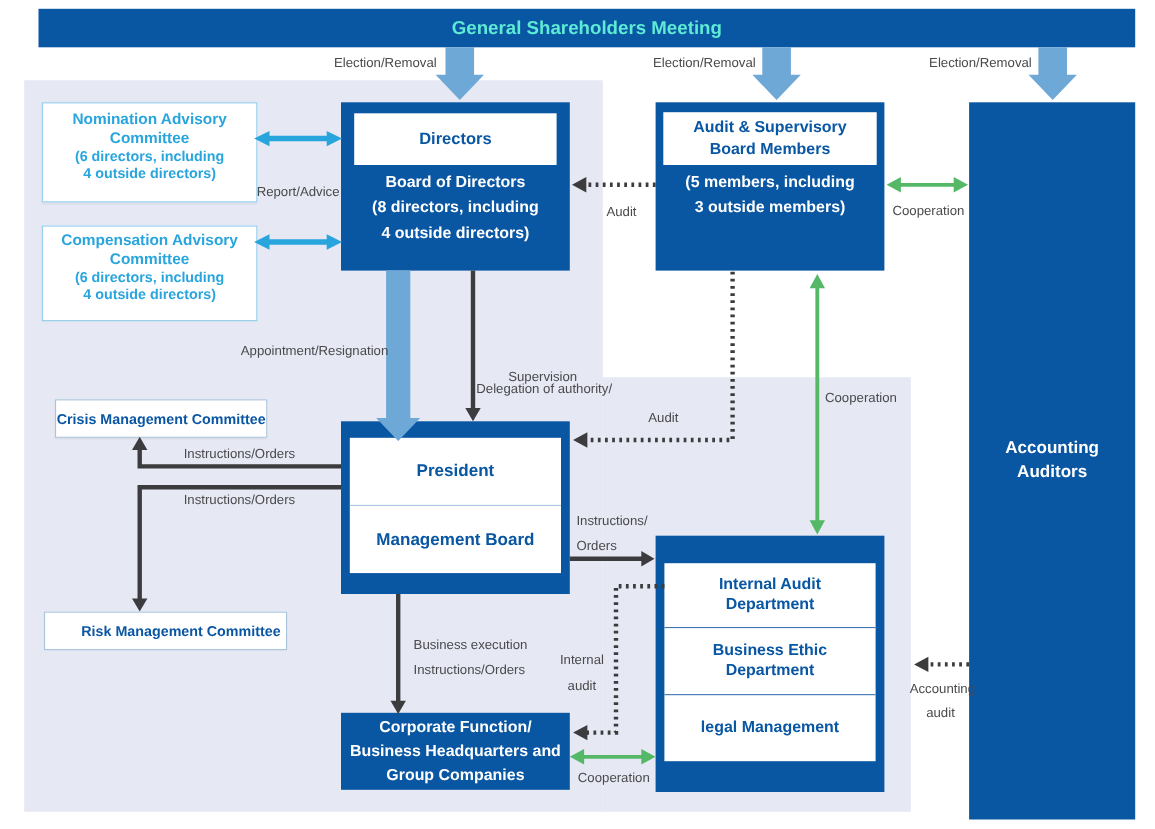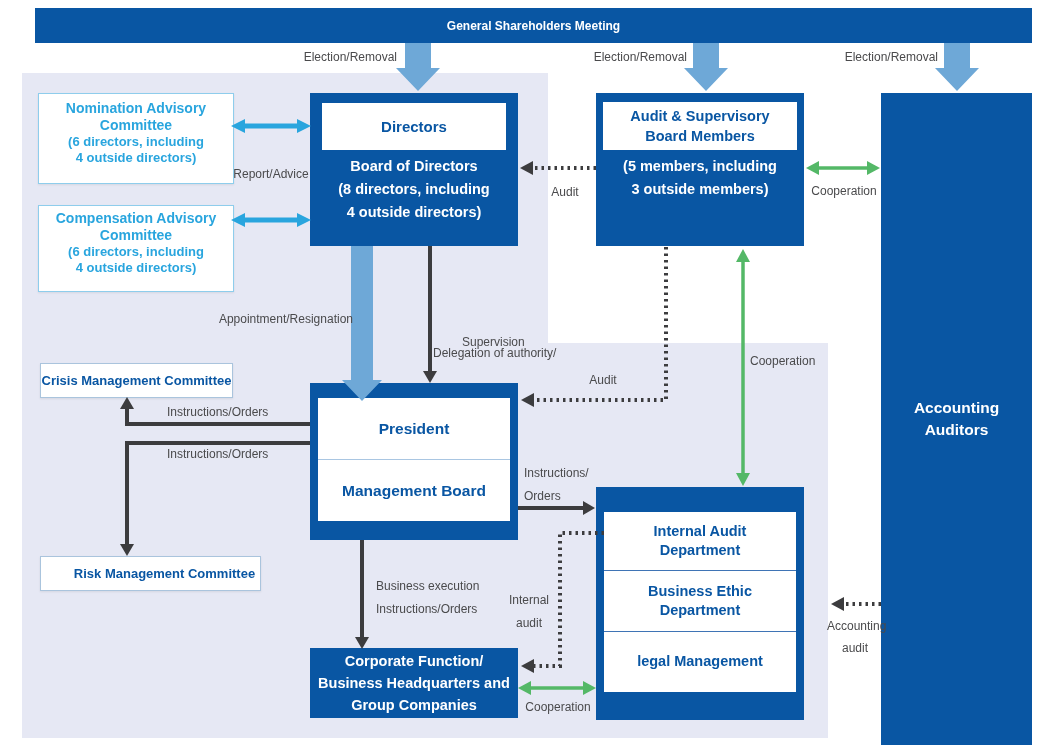--- a/index.html
+++ b/index.html
@@ -9,21 +9,21 @@
     --divider_light:#a9c6e2; --divider_strong:#3f74b5;
   }
   html,body{margin:0;padding:0;background:#ffffff;}
   #stage{
     position:relative;width:1050px;height:754px;overflow:hidden;background:#ffffff;
     font-family:"Liberation Sans", sans-serif;
   }
   .abs{position:absolute;}
   .panel{background:var(--lavender,#e6e8f4);z-index:1;}
   .banner{
-    background:var(--primary_blue,#0956a3);color:#ffffff;font-weight:bold;font-size:12px;
+    background:var(--primary_blue,#0956a3);color:#5eead4;font-weight:bold;font-size:17px;
     display:flex;align-items:center;justify-content:center;z-index:2;
   }
   .bluebox{background:var(--primary_blue,#0956a3);z-index:2;}
   .innerwhite{background:#ffffff;z-index:3;color:var(--primary_blue,#0956a3);font-weight:bold;
     display:flex;align-items:center;justify-content:center;text-align:center;}
   .whitetext{color:#ffffff;font-weight:bold;text-align:center;z-index:3;}
   .committee{
     background:#ffffff;border:1px solid var(--committee_border,#8ecdec);z-index:2;
     color:var(--cyan,#29a5de);text-align:center;box-shadow:0 1px 2px rgba(0,0,0,0.08);
   }
@@ -98,21 +98,21 @@
   <div class="abs bluebox" style="left:310px;top:383px;width:208px;height:157px;"></div>
   <div class="abs" style="left:318px;top:398px;width:192px;height:123px;background:#ffffff;z-index:3;">
     <div class="dept-cell" style="height:61px;border-bottom:1.5px solid var(--divider_light,#a9c6e2);font-size:15.5px;">
       <span>President</span>
     </div>
     <div class="dept-cell" style="height:60px;font-size:15.5px;">
       <span>Management Board</span>
     </div>
   </div>
 
-  <div class="abs mgmtbox" style="left:40px;top:363px;width:191px;height:33px;justify-content:center;">
+  <div class="abs mgmtbox" style="left:50px;top:363px;width:191px;height:33px;justify-content:center;">
     <span>Crisis Management Committee</span>
   </div>
   <div class="abs mgmtbox" style="left:40px;top:556px;width:191px;height:33px;padding-left:28px;">
     <span>Risk Management Committee</span>
   </div>
 
   <div class="abs bluebox" style="left:596px;top:487px;width:208px;height:233px;"></div>
   <div class="abs" style="left:604px;top:512px;width:192px;height:180px;background:#ffffff;z-index:3;">
     <div class="dept-cell" style="height:58px;border-bottom:1.5px solid var(--divider_strong,#3f74b5);">
       <span style="display:inline-block;width:140px;">Internal Audit Department</span>

